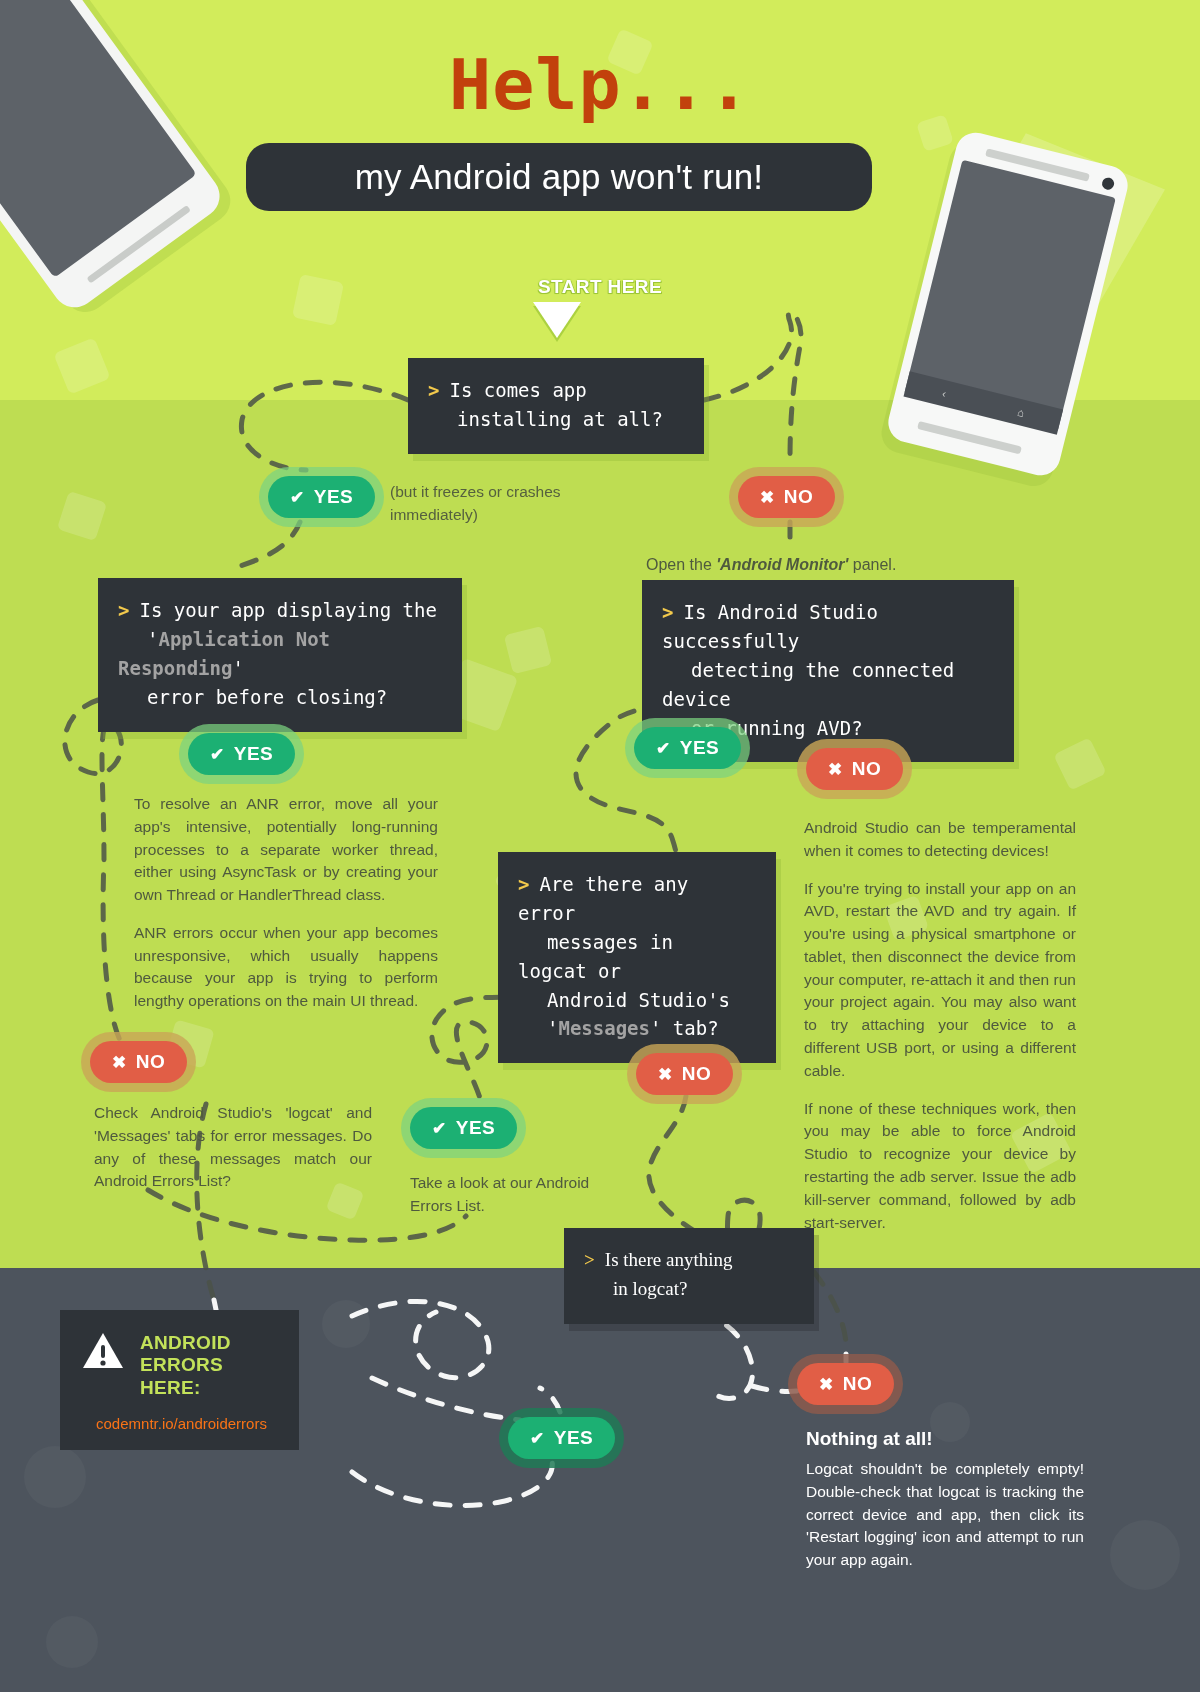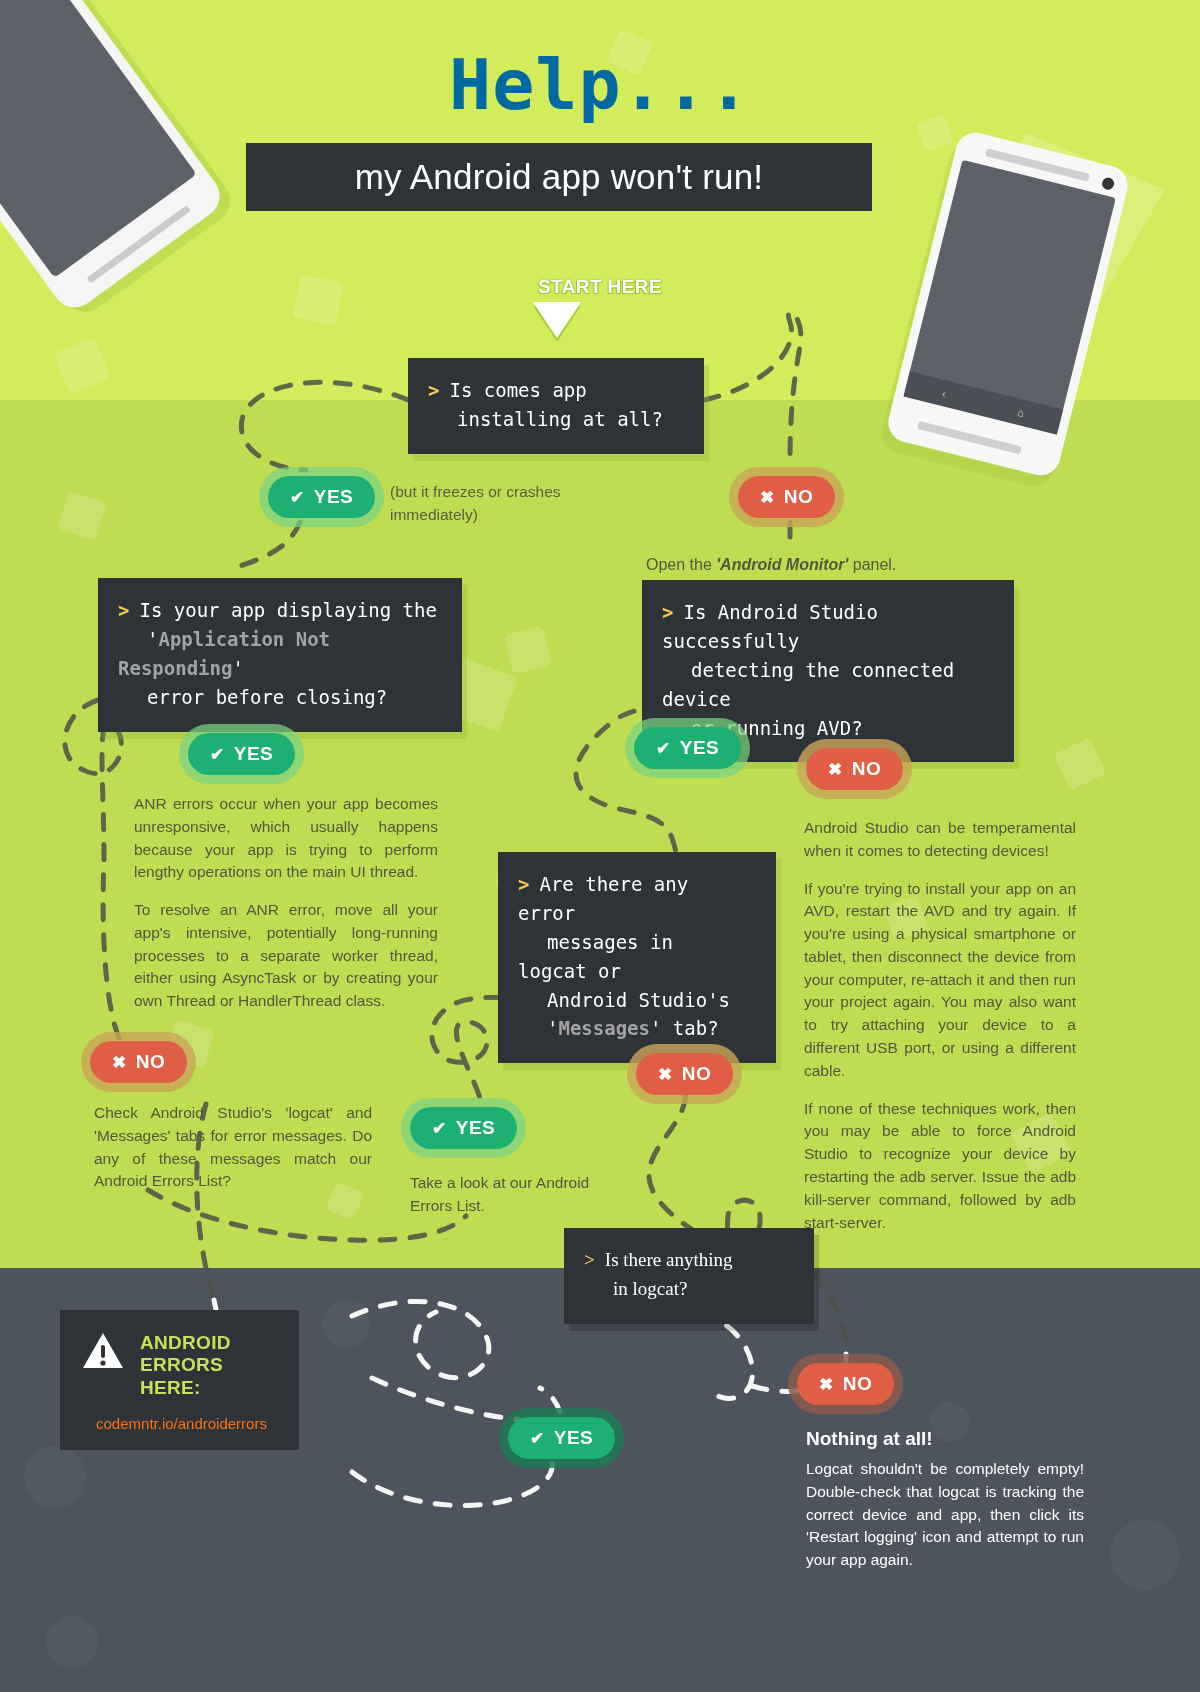--- a/index.html
+++ b/index.html
@@ -21,27 +21,27 @@
   .sq { position: absolute; border-radius: 6px; }
   .sq.light { background: rgba(255,255,255,0.16); }
   .circ { position: absolute; border-radius: 50%; background: rgba(255,255,255,0.035); }
 
   
   .title-help {
     position: absolute; top: 44px; left: 0; width: 1200px;
     text-align: center;
     font-family: "DejaVu Sans Mono", monospace;
     font-size: 70px; font-weight: bold; letter-spacing: 1px;
-    color: #0369a1;
+    color: #c2410c;
   }
   .title-bar {
     position: absolute; top: 143px; left: 246px;
     width: 626px; height: 68px;
     background: #2e3338;
-    display: flex; align-items: center; justify-content: center;
+    display: flex; align-items: center; justify-content: center; border-radius: 23px;
   }
   .title-bar span {
     color: #ffffff; font-size: 35px; font-weight: normal;
     letter-spacing: 0.2px;
   }
 
   .start-here {
     position: absolute; top: 276px; left: 0; width: 1200px; text-align: center;
     font-size: 19px; font-weight: bold; color: #ffffff; letter-spacing: 0.4px;
     text-shadow: 0 0 2px #8cbb2a, 1px 1px 0 #a2c93c, -1px 1px 0 #a2c93c;
@@ -322,22 +322,22 @@
   <div class="pill yes" id="yes3">
     <span class="gly">✔</span>
     <span>YES</span>
   </div>
   <div class="pill no" id="no3">
     <span class="gly">✖</span>
     <span>NO</span>
   </div>
 
   <div class="note j" id="note-anr">
+    <p>To resolve an ANR error, move all your app's intensive, potentially long-running processes to a separate worker thread, either using AsyncTask or by creating your own Thread or HandlerThread class.</p>
     <p>ANR errors occur when your app becomes unresponsive, which usually happens because your app is trying to perform lengthy operations on the main UI thread.</p>
-    <p>To resolve an ANR error, move all your app's intensive, potentially long-running processes to a separate worker thread, either using AsyncTask or by creating your own Thread or HandlerThread class.</p>
   </div>
 
   <div class="note j" id="note-studio">
     <p>Android Studio can be temperamental when it comes to detecting devices!</p>
     <p>If you're trying to install your app on an AVD, restart the AVD and try again. If you're using a physical smartphone or tablet, then disconnect the device from your computer, re-attach it and then run your project again. You may also want to try attaching your device to a different USB port, or using a different cable.</p>
     <p>If none of these techniques work, then you may be able to force Android Studio to recognize your device by restarting the adb server. Issue the adb kill-server command, followed by adb start-server.</p>
   </div>
 
   <div class="qbox" id="q4">
     <span class="caret">&gt;</span><span class="qtext">Are there any error</span><br>

